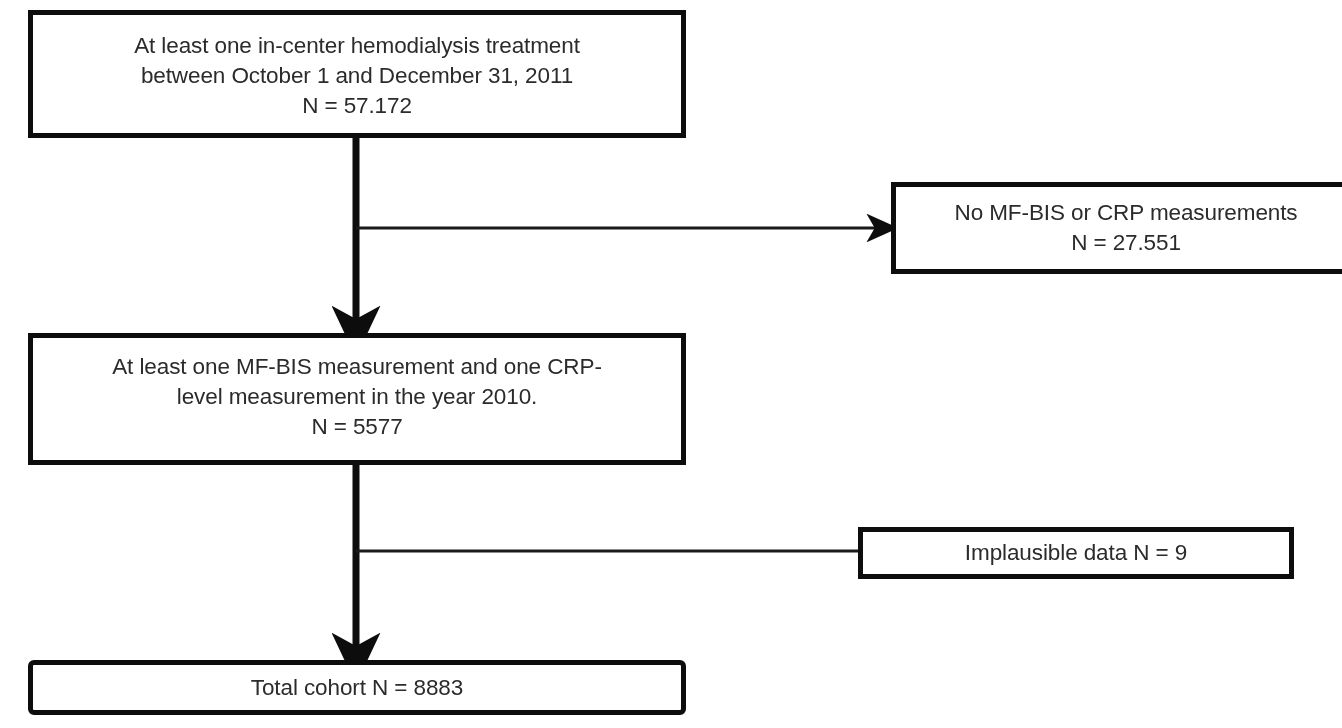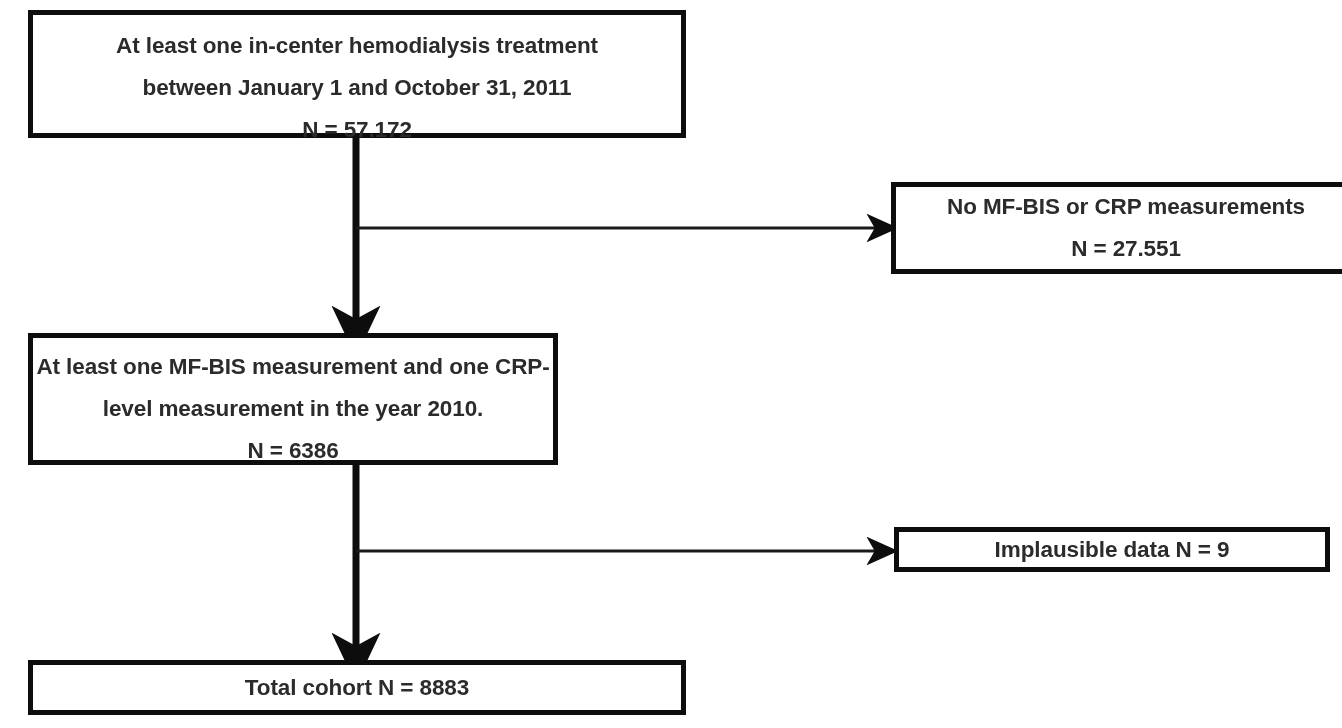--- a/index.html
+++ b/index.html
@@ -26,31 +26,30 @@
     height: 728px;
     display: block;
   }
   .node {
     position: absolute;
     box-sizing: border-box;
     background: #ffffff;
     border: 5px solid #0d0d0d;
     color: #2b2b2b;
     font-family: "Liberation Sans", sans-serif;
-    font-weight: 700;
+    font-weight: 400;
     font-size: 22.5px;
     line-height: 30px;
     letter-spacing: -0.1px;
     text-align: center;
     display: flex;
     flex-direction: column;
     justify-content: center;
     align-items: center;
     z-index: 2;
-    gap: 12px;
   }
   .node .line {
     display: block;
     width: 100%;
     white-space: pre;
   }
   
   #node-screened {
     left: 28px;  top: 10px;
     width: 658px; height: 128px;
@@ -60,34 +59,35 @@
   #node-screened .line:first-child { margin-top: 12px; }
 
   #node-no-measurements {
     left: 891px; top: 182px;
     width: 470px; height: 92px;
     justify-content: center;
   }
 
   #node-has-measurements {
     left: 28px; top: 333px;
-    width: 530px; height: 132px;
+    width: 658px; height: 132px;
     justify-content: flex-start;
   }
   #node-has-measurements .line:first-child { margin-top: 14px; }
 
   #node-implausible {
-    left: 894px; top: 527px;
-    width: 436px; height: 45px;
+    left: 858px; top: 527px;
+    width: 436px; height: 52px;
   }
 
   #node-total-cohort {
     left: 28px; top: 660px;
     width: 658px; height: 55px;
     justify-content: center;
+    border-radius: 6px;
   }
 </style>
 </head>
 <body>
 
 <div id="flow-root">
 
   <svg id="flow-svg" viewBox="0 0 1342 728">
     <defs>
       <marker id="bigArrow" markerWidth="9" markerHeight="7" refX="3.2" refY="3.5" orient="auto" markerUnits="strokeWidth">
@@ -102,33 +102,33 @@
 
     <line x1="356" y1="228" x2="884" y2="228" stroke="#1a1a1a" stroke-width="3.2" marker-end="url(#smallArrow)"></line>
 
     <line x1="356" y1="465" x2="356" y2="655" stroke="#0d0d0d" stroke-width="7" marker-end="url(#bigArrow)"></line>
 
     <line x1="356" y1="551" x2="884" y2="551" stroke="#1a1a1a" stroke-width="3.2" marker-end="url(#smallArrow)"></line>
   </svg>
 
   <div class="node" id="node-screened">
     <span class="line">At least one in-center hemodialysis treatment</span>
-    <span class="line">between January 1 and October 31, 2011</span>
+    <span class="line">between October 1 and December 31, 2011</span>
     <span class="line">N = 57.172</span>
   </div>
 
   <div class="node" id="node-no-measurements">
     <span class="line">No MF-BIS or CRP measurements</span>
     <span class="line">N = 27.551</span>
   </div>
 
   <div class="node" id="node-has-measurements">
     <span class="line">At least one MF-BIS measurement and one CRP-</span>
     <span class="line">level measurement in the year 2010.</span>
-    <span class="line">N = 6386</span>
+    <span class="line">N = 5577</span>
   </div>
 
   <div class="node" id="node-implausible">
     <span class="line">Implausible data N = 9</span>
   </div>
 
   <div class="node" id="node-total-cohort">
     <span class="line">Total cohort N = 8883</span>
   </div>
 

